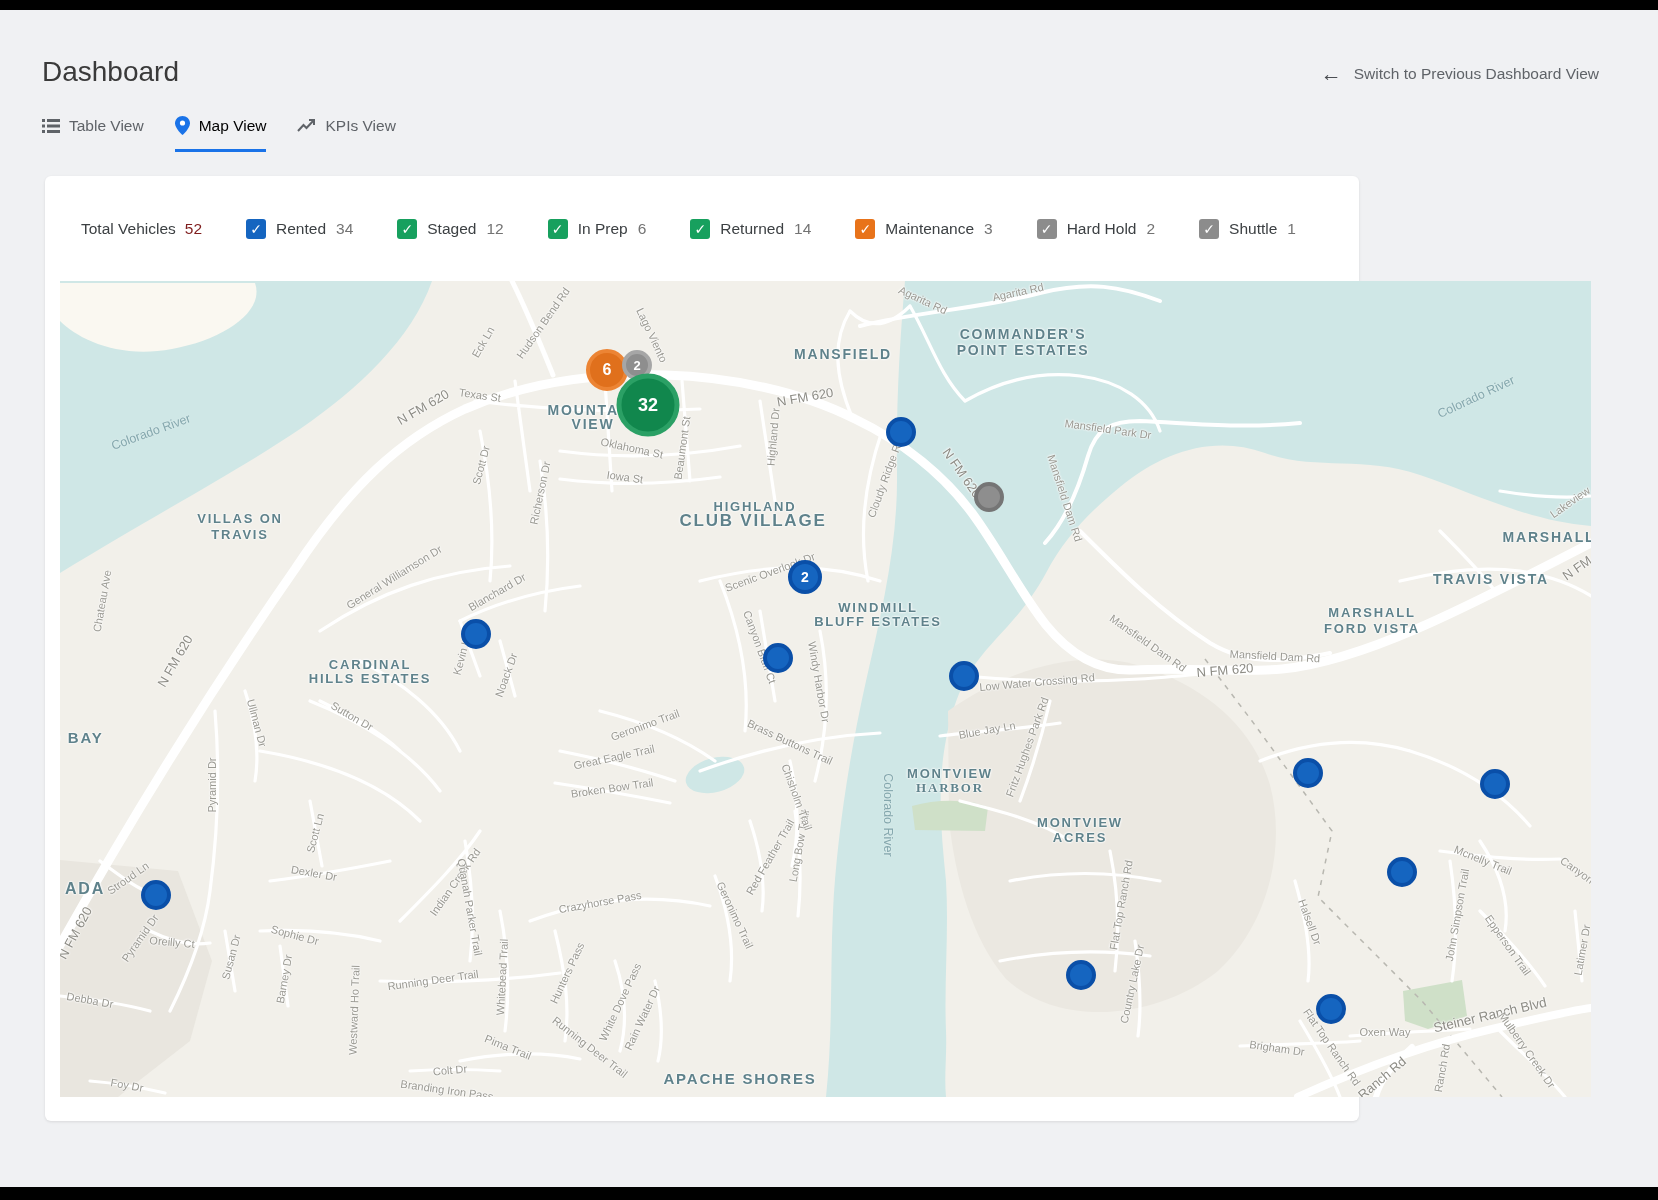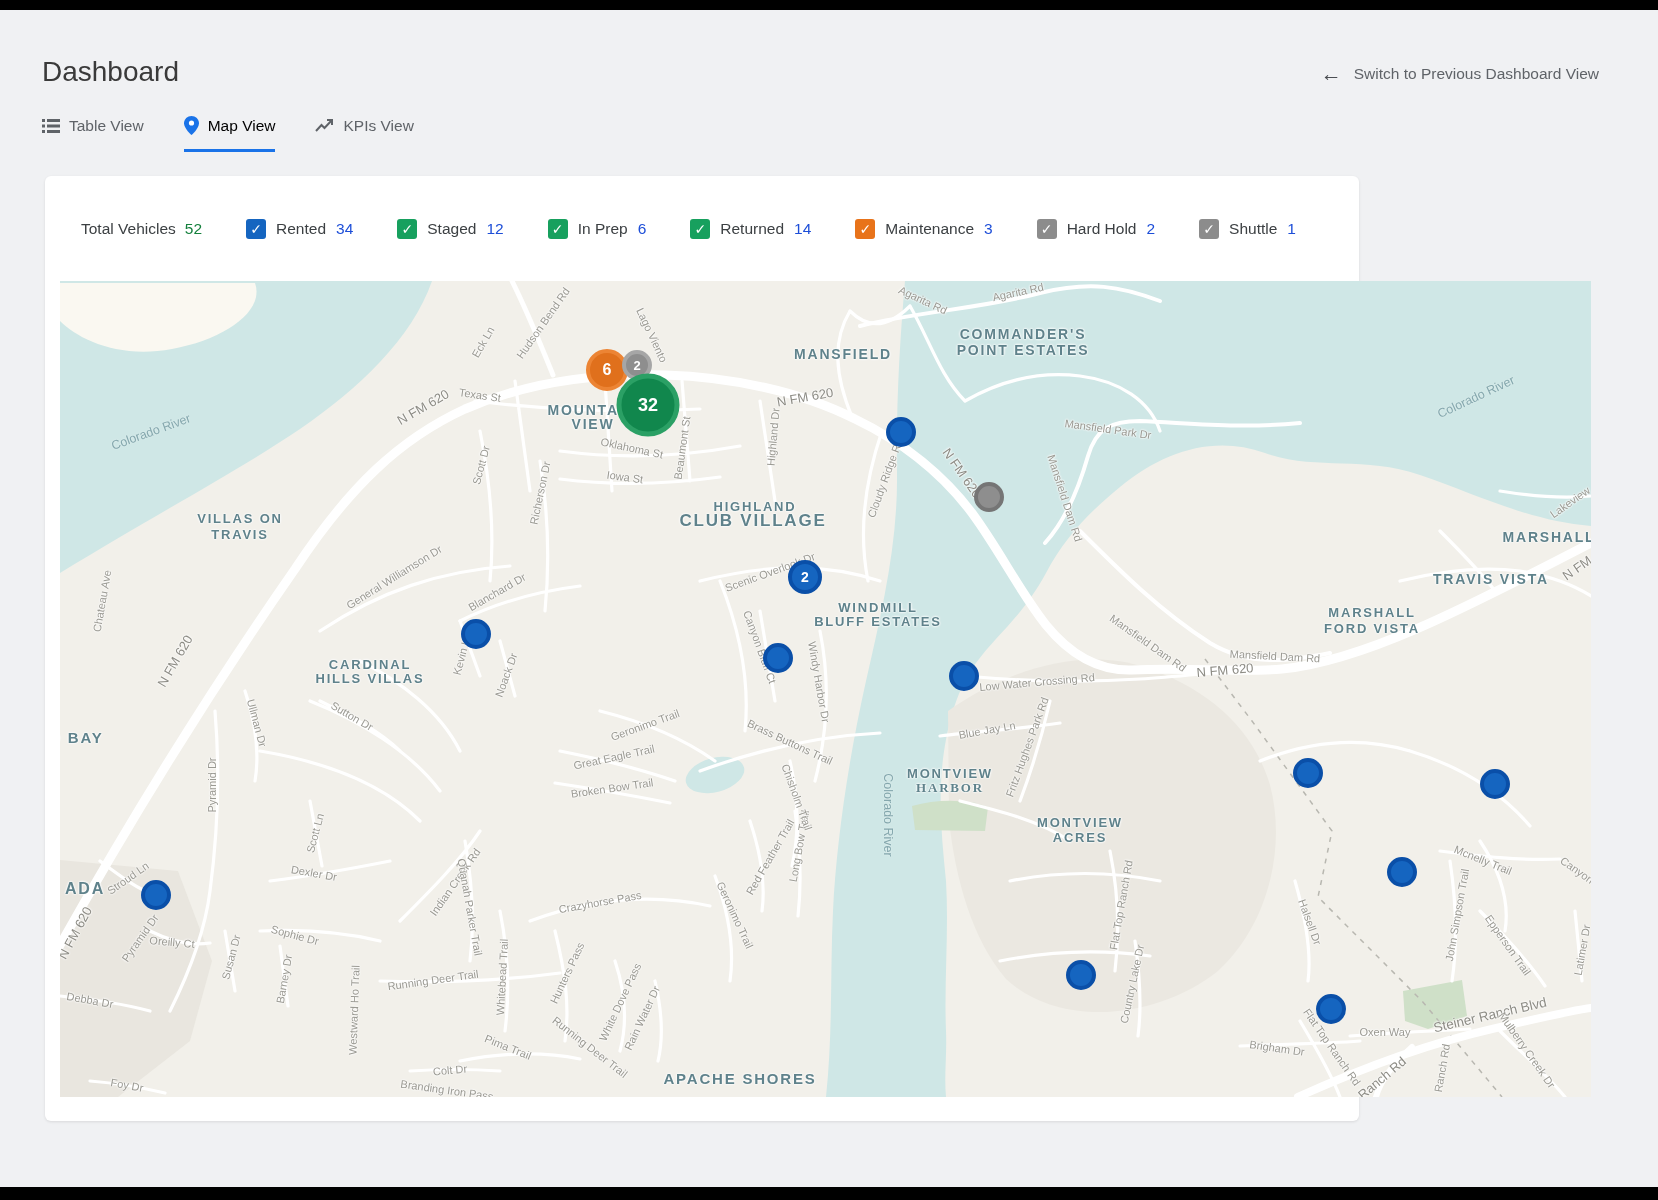--- a/index.html
+++ b/index.html
@@ -5,34 +5,34 @@
   html,body{margin:0;padding:0;width:1658px;height:1200px;background:#f0f1f3;
     font-family:"Liberation Sans","DejaVu Sans",sans-serif;overflow:hidden;position:relative}
   .edge-bar{position:absolute;left:0;width:1658px;background:#000;z-index:50}
   #topbar{top:0;height:10px}
   #bottombar{top:1187px;height:13px}
   
   #page-title{position:absolute;left:42px;top:56px;font-size:28px;color:#3a3a3a;font-weight:400}
   #back-link{position:absolute;right:59px;top:63px;font-size:15.5px;color:#5f6368;display:flex;align-items:center;gap:12px;cursor:pointer}
   #back-link .arr{font-size:21px;line-height:1;color:#4a4d52}
   
-  #tabs{position:absolute;left:42px;top:116px;display:flex;gap:40px}
+  #tabs{position:absolute;left:42px;top:116px;display:flex;gap:31px}
   .tab{display:flex;align-items:center;gap:9px;font-size:15.5px;color:#5f6368;padding-bottom:14px;cursor:pointer;border-bottom:3px solid transparent}
   .tab.active{color:#000000;font-weight:500;border-bottom-color:#1a73e8}
   .tab svg{display:block}
   
   #card{position:absolute;left:45px;top:176px;width:1314px;height:945px;background:#fff;border-radius:6px;box-shadow:0 1px 3px rgba(0,0,0,.1)}
   
   #filter-bar{position:absolute;left:36px;top:0;width:1490px;height:105px;display:flex;align-items:center}
   #total{display:flex;align-items:center;gap:9px;font-size:15.5px;color:#3c4043;margin-right:44px;white-space:nowrap}
-  #total .fcount{color:#15803d}
+  #total .fcount{color:#7f1d1d}
   #filter-items{display:flex;align-items:center;gap:44px;flex:1}
   .filter-item{display:flex;align-items:center;gap:10px;font-size:15.5px;color:#3c4043;cursor:pointer;white-space:nowrap}
   .cbx{width:20px;height:20px;border-radius:3px;color:#fff;font-size:14px;font-weight:700;display:flex;align-items:center;justify-content:center;line-height:1}
-  .fcount{color:#1d4ed8}
+  .fcount{color:#737373}
   #search-wrap{margin-left:auto;width:240px;height:38px;border:1px solid #d9dbe0;border-radius:20px;display:flex;align-items:center;padding:0 12px 0 17px;box-sizing:border-box;background:#fff}
   #search-input{border:none;outline:none;flex:1;font-size:15px;color:#3c4043;font-family:inherit;background:transparent}
   #search-input::placeholder{color:#9aa0a6}
   
   #map{position:absolute;left:15px;top:105px;width:1531px;height:816px;background:#f2f0ea;overflow:hidden}
   #map svg{position:absolute;left:0;top:0;z-index:0}
   .water{fill:#cfe7e6}.cream{fill:#faf8f1}.dark{fill:#e9e6df}.dark2{fill:#ebe8e1}.park{fill:#cfe0c8}
   .rd{fill:none;stroke:#fff;stroke-linecap:round;stroke-linejoin:round}
   .w9{stroke-width:9}.w8{stroke-width:8}.w6{stroke-width:6}.w5{stroke-width:5}.w4{stroke-width:4}.w3{stroke-width:3.2}
   .dash{fill:none;stroke:#b8b7b0;stroke-width:1.5;stroke-dasharray:5 6}
@@ -269,21 +269,21 @@
         <div class="plabel" style="font-size: 14px; left: 532px; top: 129px;">MOUNTAIN</div>
         <div class="plabel" style="font-size: 14px; left: 533px; top: 143px;">VIEW</div>
         <div class="plabel" style="font-size: 14px; left: 783px; top: 73px;">MANSFIELD</div>
         <div class="plabel" style="font-size: 14px; left: 963px; top: 53px;">COMMANDER'S</div>
         <div class="plabel" style="font-size: 14px; left: 963px; top: 69px;">POINT ESTATES</div>
         <div class="plabel" style="font-size: 13px; left: 695px; top: 225px;">HIGHLAND</div>
         <div class="plabel" style="font-size: 17px; left: 693px; top: 240px;">CLUB VILLAGE</div>
         <div class="plabel" style="font-size: 13px; left: 180px; top: 237px;">VILLAS ON</div>
         <div class="plabel" style="font-size: 13px; left: 180px; top: 253px;">TRAVIS</div>
         <div class="plabel" style="font-size: 13px; left: 310px; top: 383px;">CARDINAL</div>
-        <div class="plabel" style="font-size: 13px; left: 310px; top: 397px;">HILLS VILLAS</div>
+        <div class="plabel" style="font-size: 13px; left: 310px; top: 397px;">HILLS ESTATES</div>
         <div class="plabel" style="font-size: 13px; left: 818px; top: 326px;">WINDMILL</div>
         <div class="plabel" style="font-size: 13px; left: 818px; top: 340px;">BLUFF ESTATES</div>
         <div class="plabel" style="font-size: 13px; left: 1312px; top: 331px;">MARSHALL</div>
         <div class="plabel" style="font-size: 13px; left: 1312px; top: 347px;">FORD VISTA</div>
         <div class="plabel" style="font-size: 14px; left: 1431px; top: 298px;">TRAVIS VISTA</div>
         <div class="plabel" style="font-size: 14px; left: 1489px; top: 256px;">MARSHALL</div>
         <div class="plabel" style="font-size: 13px; left: 890px; top: 492px;">MONTVIEW</div>
         <div class="plabel" style="font-size: 13px; left: 890px; top: 507px; font-family: Liberation Serif, serif;">HARBOR</div>
         <div class="plabel" style="font-size: 13px; left: 1020px; top: 541px;">MONTVIEW</div>
         <div class="plabel" style="font-size: 13px; left: 1020px; top: 556px;">ACRES</div>

